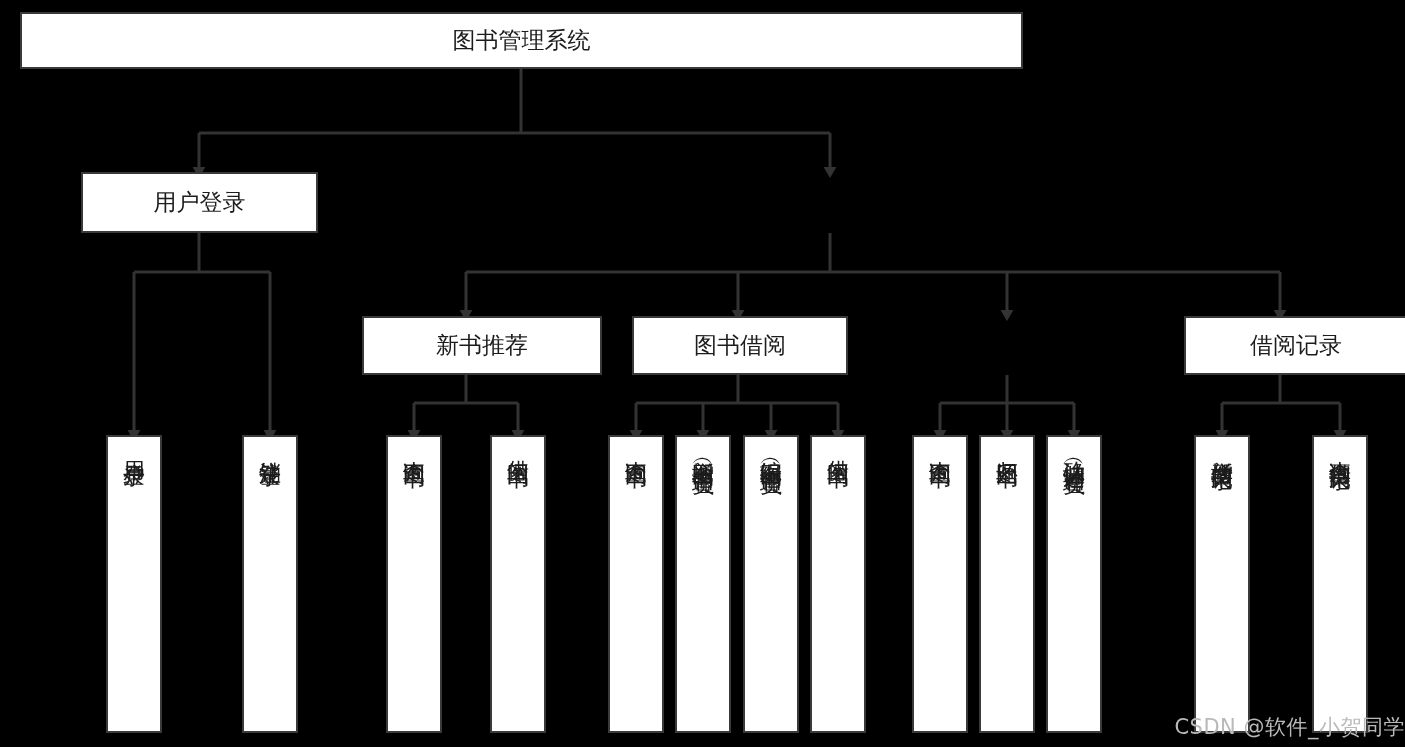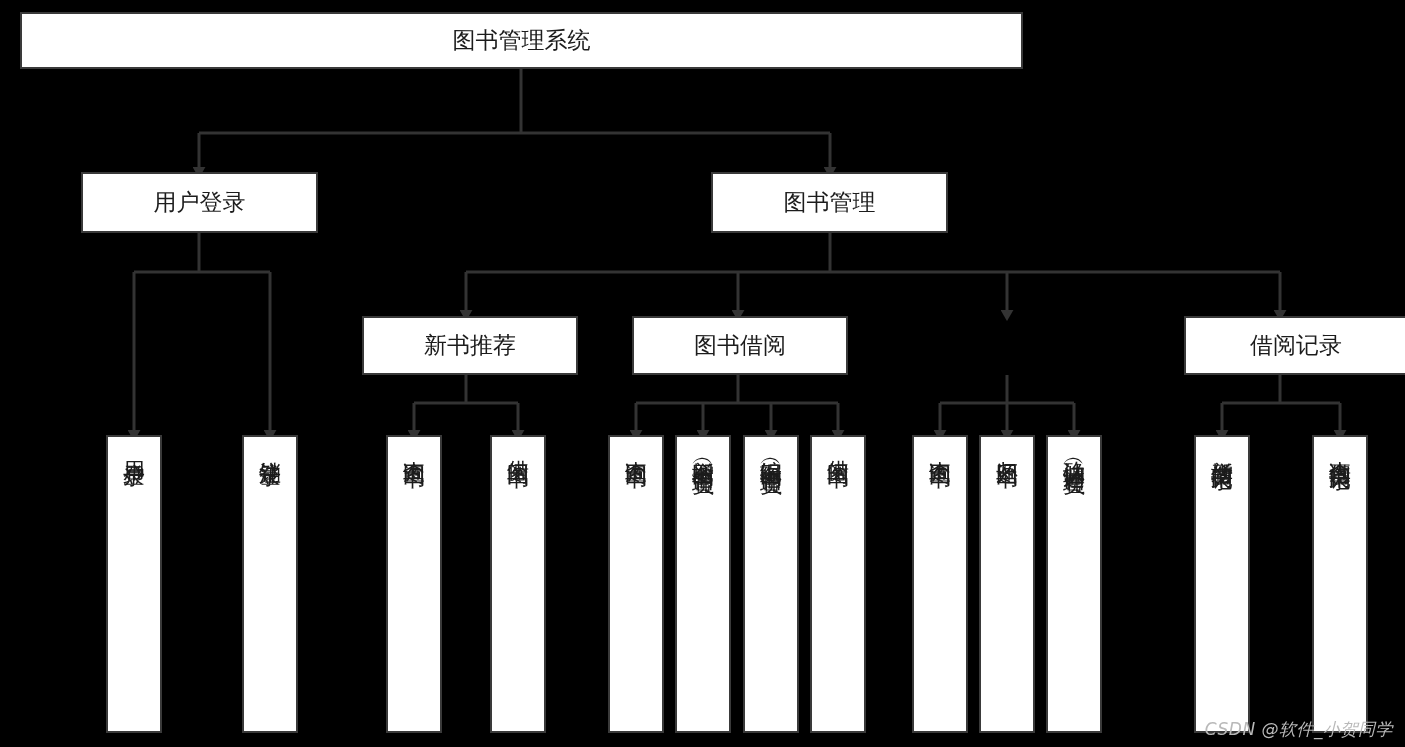--- a/index.html
+++ b/index.html
@@ -53,27 +53,26 @@
   }
   .node.v .label {
     writing-mode: vertical-rl;
     text-orientation: upright;
     letter-spacing: 2px;
     white-space: nowrap;
     line-height: 1;
   }
   .watermark {
     position: absolute;
-    right: 12px;
+    right: 0;
     bottom: 6px;
-    font-size: 17px;
+    font-size: 21px;
     color: #b9b9b9;
     letter-spacing: 0.5px;
     white-space: nowrap;
-    font-style: italic;
   }
 </style>
 </head>
 <body>
 
 <div id="canvas">
 
   <svg class="edges" viewBox="0 0 1405 747" xmlns="http://www.w3.org/2000/svg">
     <defs>
       <marker id="arrow" viewBox="0 0 12 14" refX="1" refY="7" markerWidth="11" markerHeight="13" orient="auto-start-reverse" markerUnits="userSpaceOnUse">
@@ -125,25 +124,22 @@
   </svg>
 
   <div class="node h" style="left:20px; top:12px; width:1003px; height:57px;">
     <span class="label">图书管理系统</span>
   </div>
 
   <div class="node h" style="left:81px; top:172px; width:237px; height:61px;">
     <span class="label">用户登录</span>
   </div>
 
-  <div class="node h" style="left:711px; top:172px; width:237px; height:61px;">
-    <span class="label">图书管理</span>
-  </div>
-
-  <div class="node h" style="left:362px; top:316px; width:216px; height:59px;">
+
+  <div class="node h" style="left:362px; top:316px; width:240px; height:59px;">
     <span class="label">新书推荐</span>
   </div>
 
   <div class="node h" style="left:632px; top:316px; width:216px; height:59px;font-family:Liberation Serif, serif;">
     <span class="label">图书借阅</span>
   </div>
 
 
   <div class="node h" style="left:1184px; top:316px; width:224px; height:59px;">
     <span class="label">借阅记录</span>

